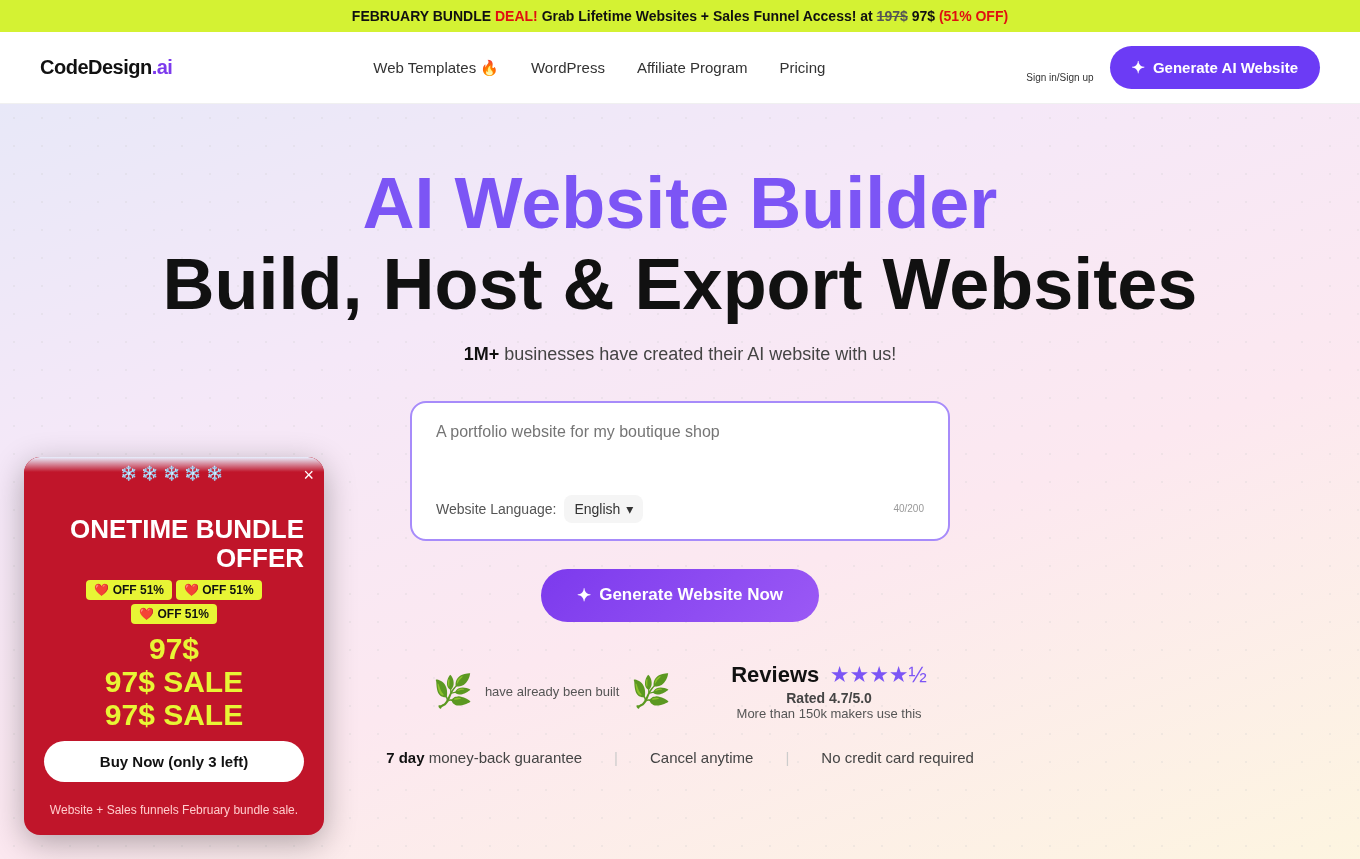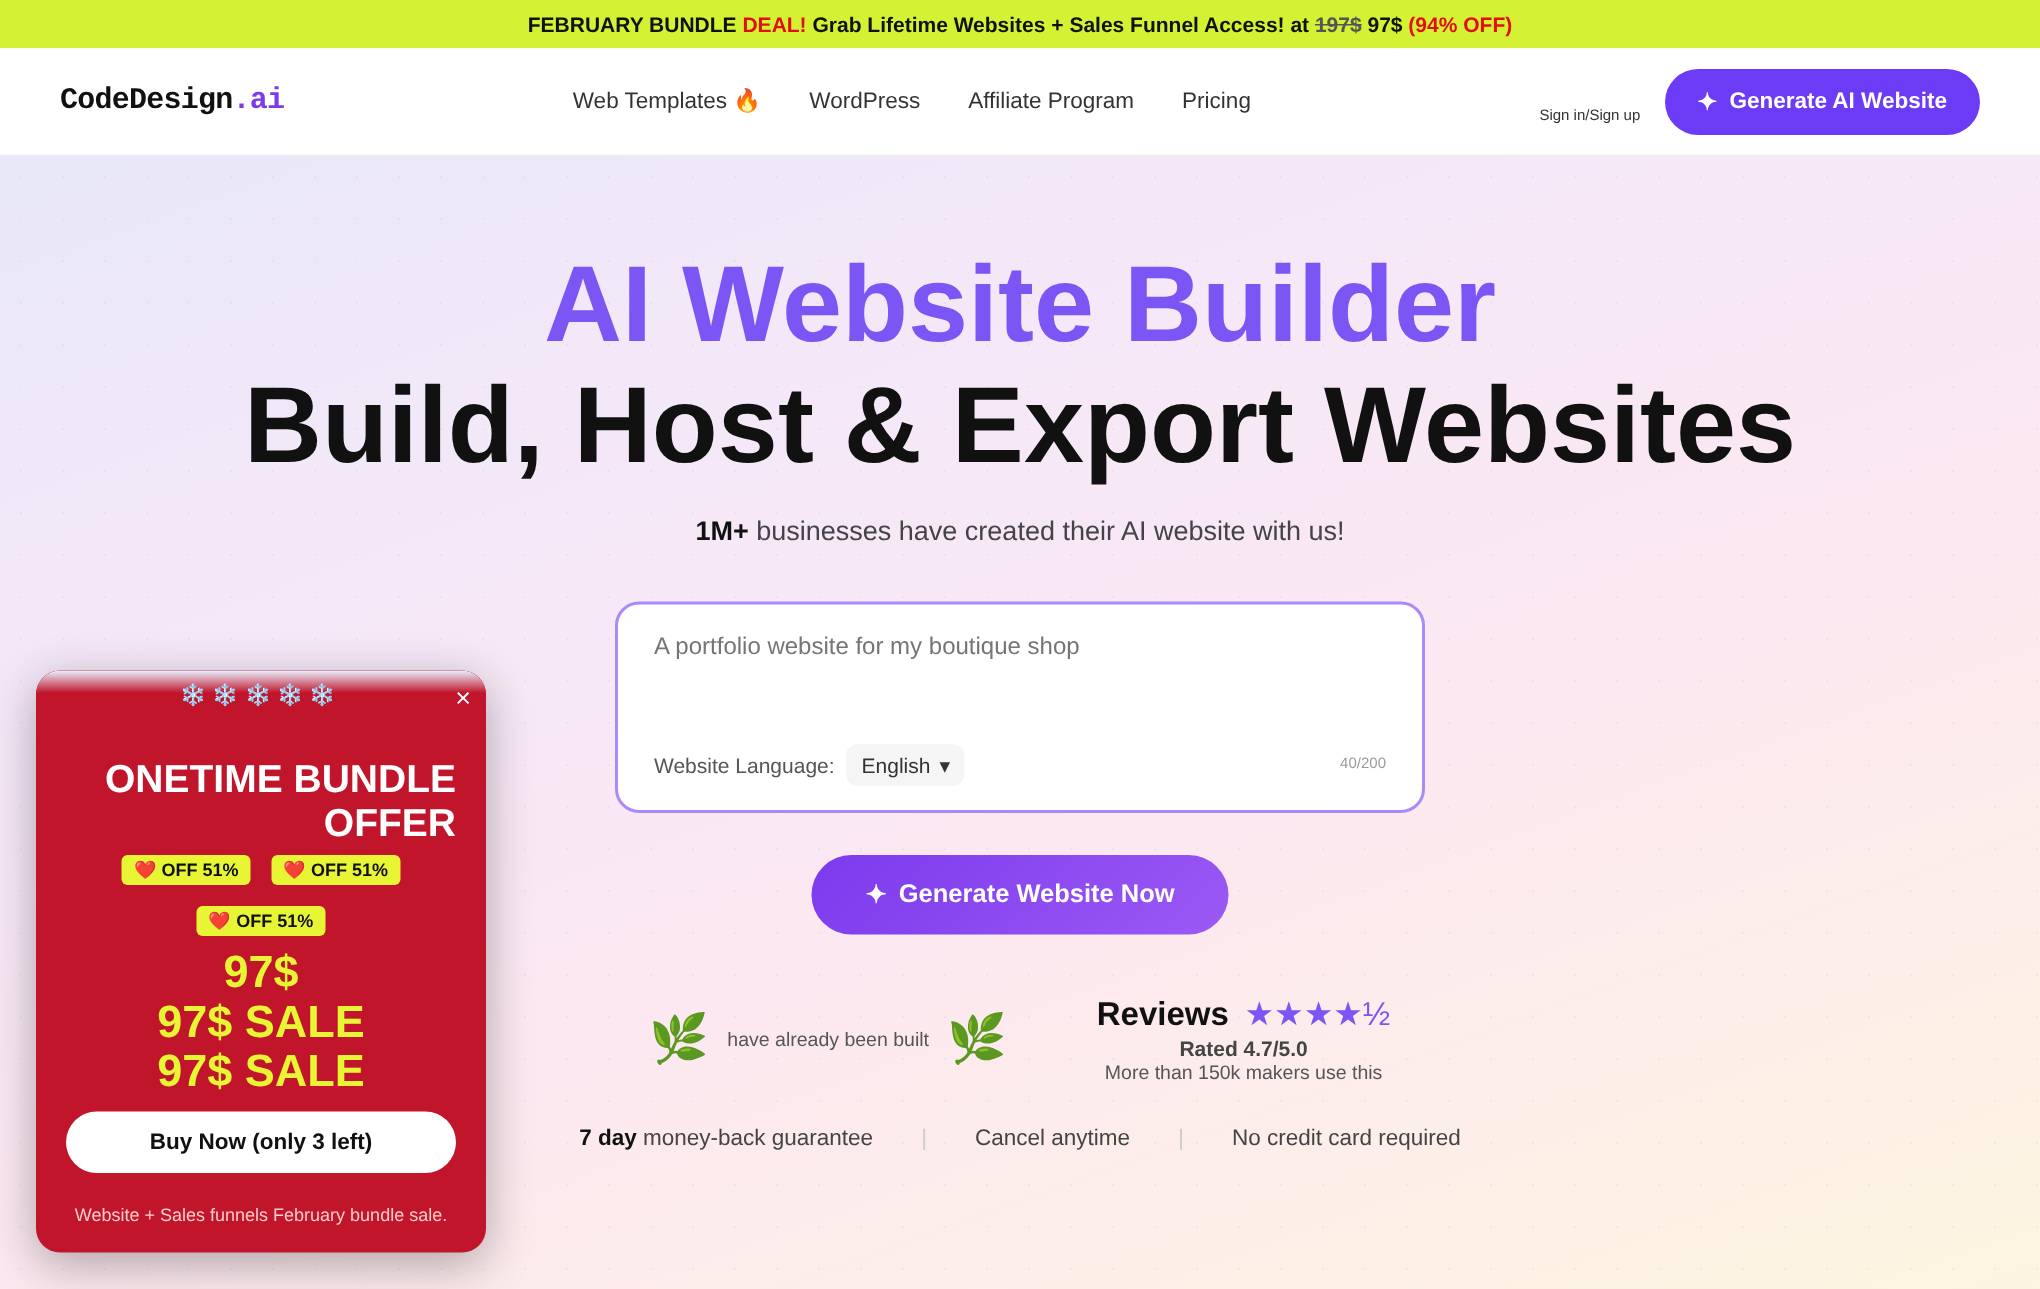--- a/index.html
+++ b/index.html
@@ -27,21 +27,20 @@
       padding: 0 40px;
       height: 72px;
       background: #fff;
       border-bottom: 1px solid #f0f0f0;
     }
     .logo {
       font-size: 20px;
       font-weight: 700;
       color: #111;
       letter-spacing: -0.5px;
-      font-family: Liberation Mono, monospace;
     }
     .logo span { color: #111; }
     .logo .dot-ai { color: #7c3aed; }
     .nav-links {
       display: flex;
       align-items: center;
       gap: 32px;
       list-style: none;
     }
     .nav-links a {
@@ -278,21 +277,21 @@
       font-size: 26px;
       font-weight: 900;
       color: #fff;
       text-align: right;
       text-transform: uppercase;
       line-height: 1.1;
     }
     .popup-off-ticker {
       display: flex;
       justify-content: center;
-      gap: 14px;
+      gap: 4px;
       margin: 8px 0;
       flex-wrap: wrap;
     }
     .off-badge {
       background: #e8f535;
       color: #111;
       font-size: 12px;
       font-weight: 800;
       padding: 3px 8px;
       border-radius: 4px;
@@ -334,21 +333,21 @@
 </head>
 <body>
 
 <div class="top-banner">
   <span>FEBRUARY BUNDLE</span>
   <span class="deal"> <span>DEAL!</span></span>
   <span> <span>Grab Lifetime Websites + Sales Funnel Access!</span> </span>
   <span>at</span>
   <span class="old-price"> <span>197$</span></span>
   <span class="new-price"> <span>97$</span> </span>
-  <span class="discount">(94% OFF)</span>
+  <span class="discount">(51% OFF)</span>
 </div>
 
 <nav class="navbar">
   <div class="logo">
     <span>CodeDesign</span><span class="dot-ai">.ai</span>
   </div>
   <ul class="nav-links">
     <li><a href="#">Web Templates 🔥</a></li>
     <li><a href="#">WordPress</a></li>
     <li><a href="#">Affiliate Program</a></li>

